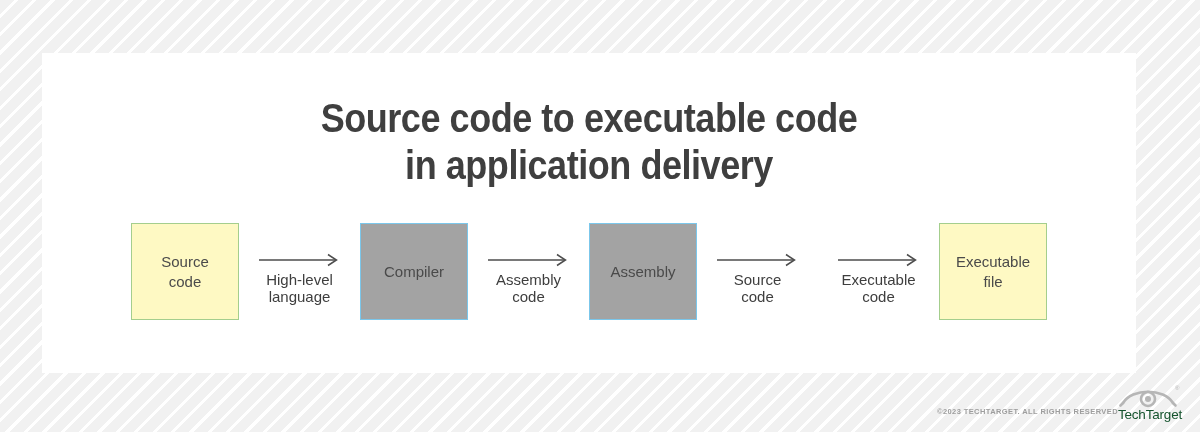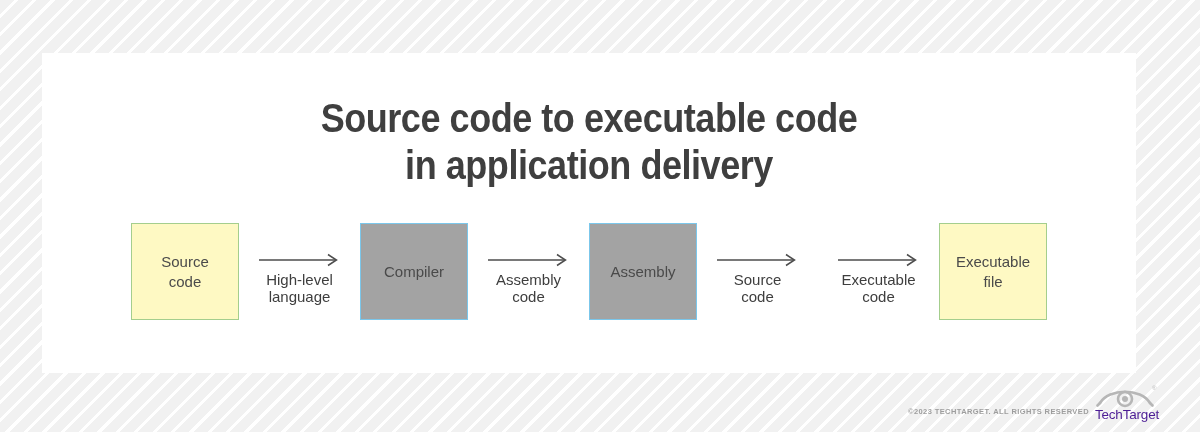--- a/index.html
+++ b/index.html
@@ -74,45 +74,45 @@
     margin-top: 3px;
     font-size: 15px;
     line-height: 17px;
     color: #3e3e3e;
     white-space: pre-line;
     text-align: center;
   }
 
   .footer {
     position: absolute;
-    right: 41px;
+    right: 18px;
     bottom: 10px;
     display: flex;
     align-items: flex-end;
-    gap: 6px;
+    gap: 0;
   }
   .copyright {
     font-size: 7.5px;
     font-weight: bold;
     letter-spacing: 0.4px;
     color: #9e9e9e;
     margin-bottom: 6px;
     white-space: nowrap;
   }
   .logo {
     display: flex;
     flex-direction: column;
     align-items: center;
   }
   .logo-eye { display: block; }
   .logo-eye .stroke { stroke: #b6b6b6; stroke-width: 2.6; fill: none; stroke-linecap: round; }
   .logo-eye .fill { fill: #b6b6b6; }
   .logo-text {
     font-size: 13.5px;
-    color: #4c1d95;
+    color: #14532d;
     letter-spacing: -0.2px;
     margin-top: -2px;
   }
 </style>
 </head>
 <body>
 
 <div class="card">
 
   <h1 class="title"><span>Source code to executable code</span><br><span>in application delivery</span></h1>

